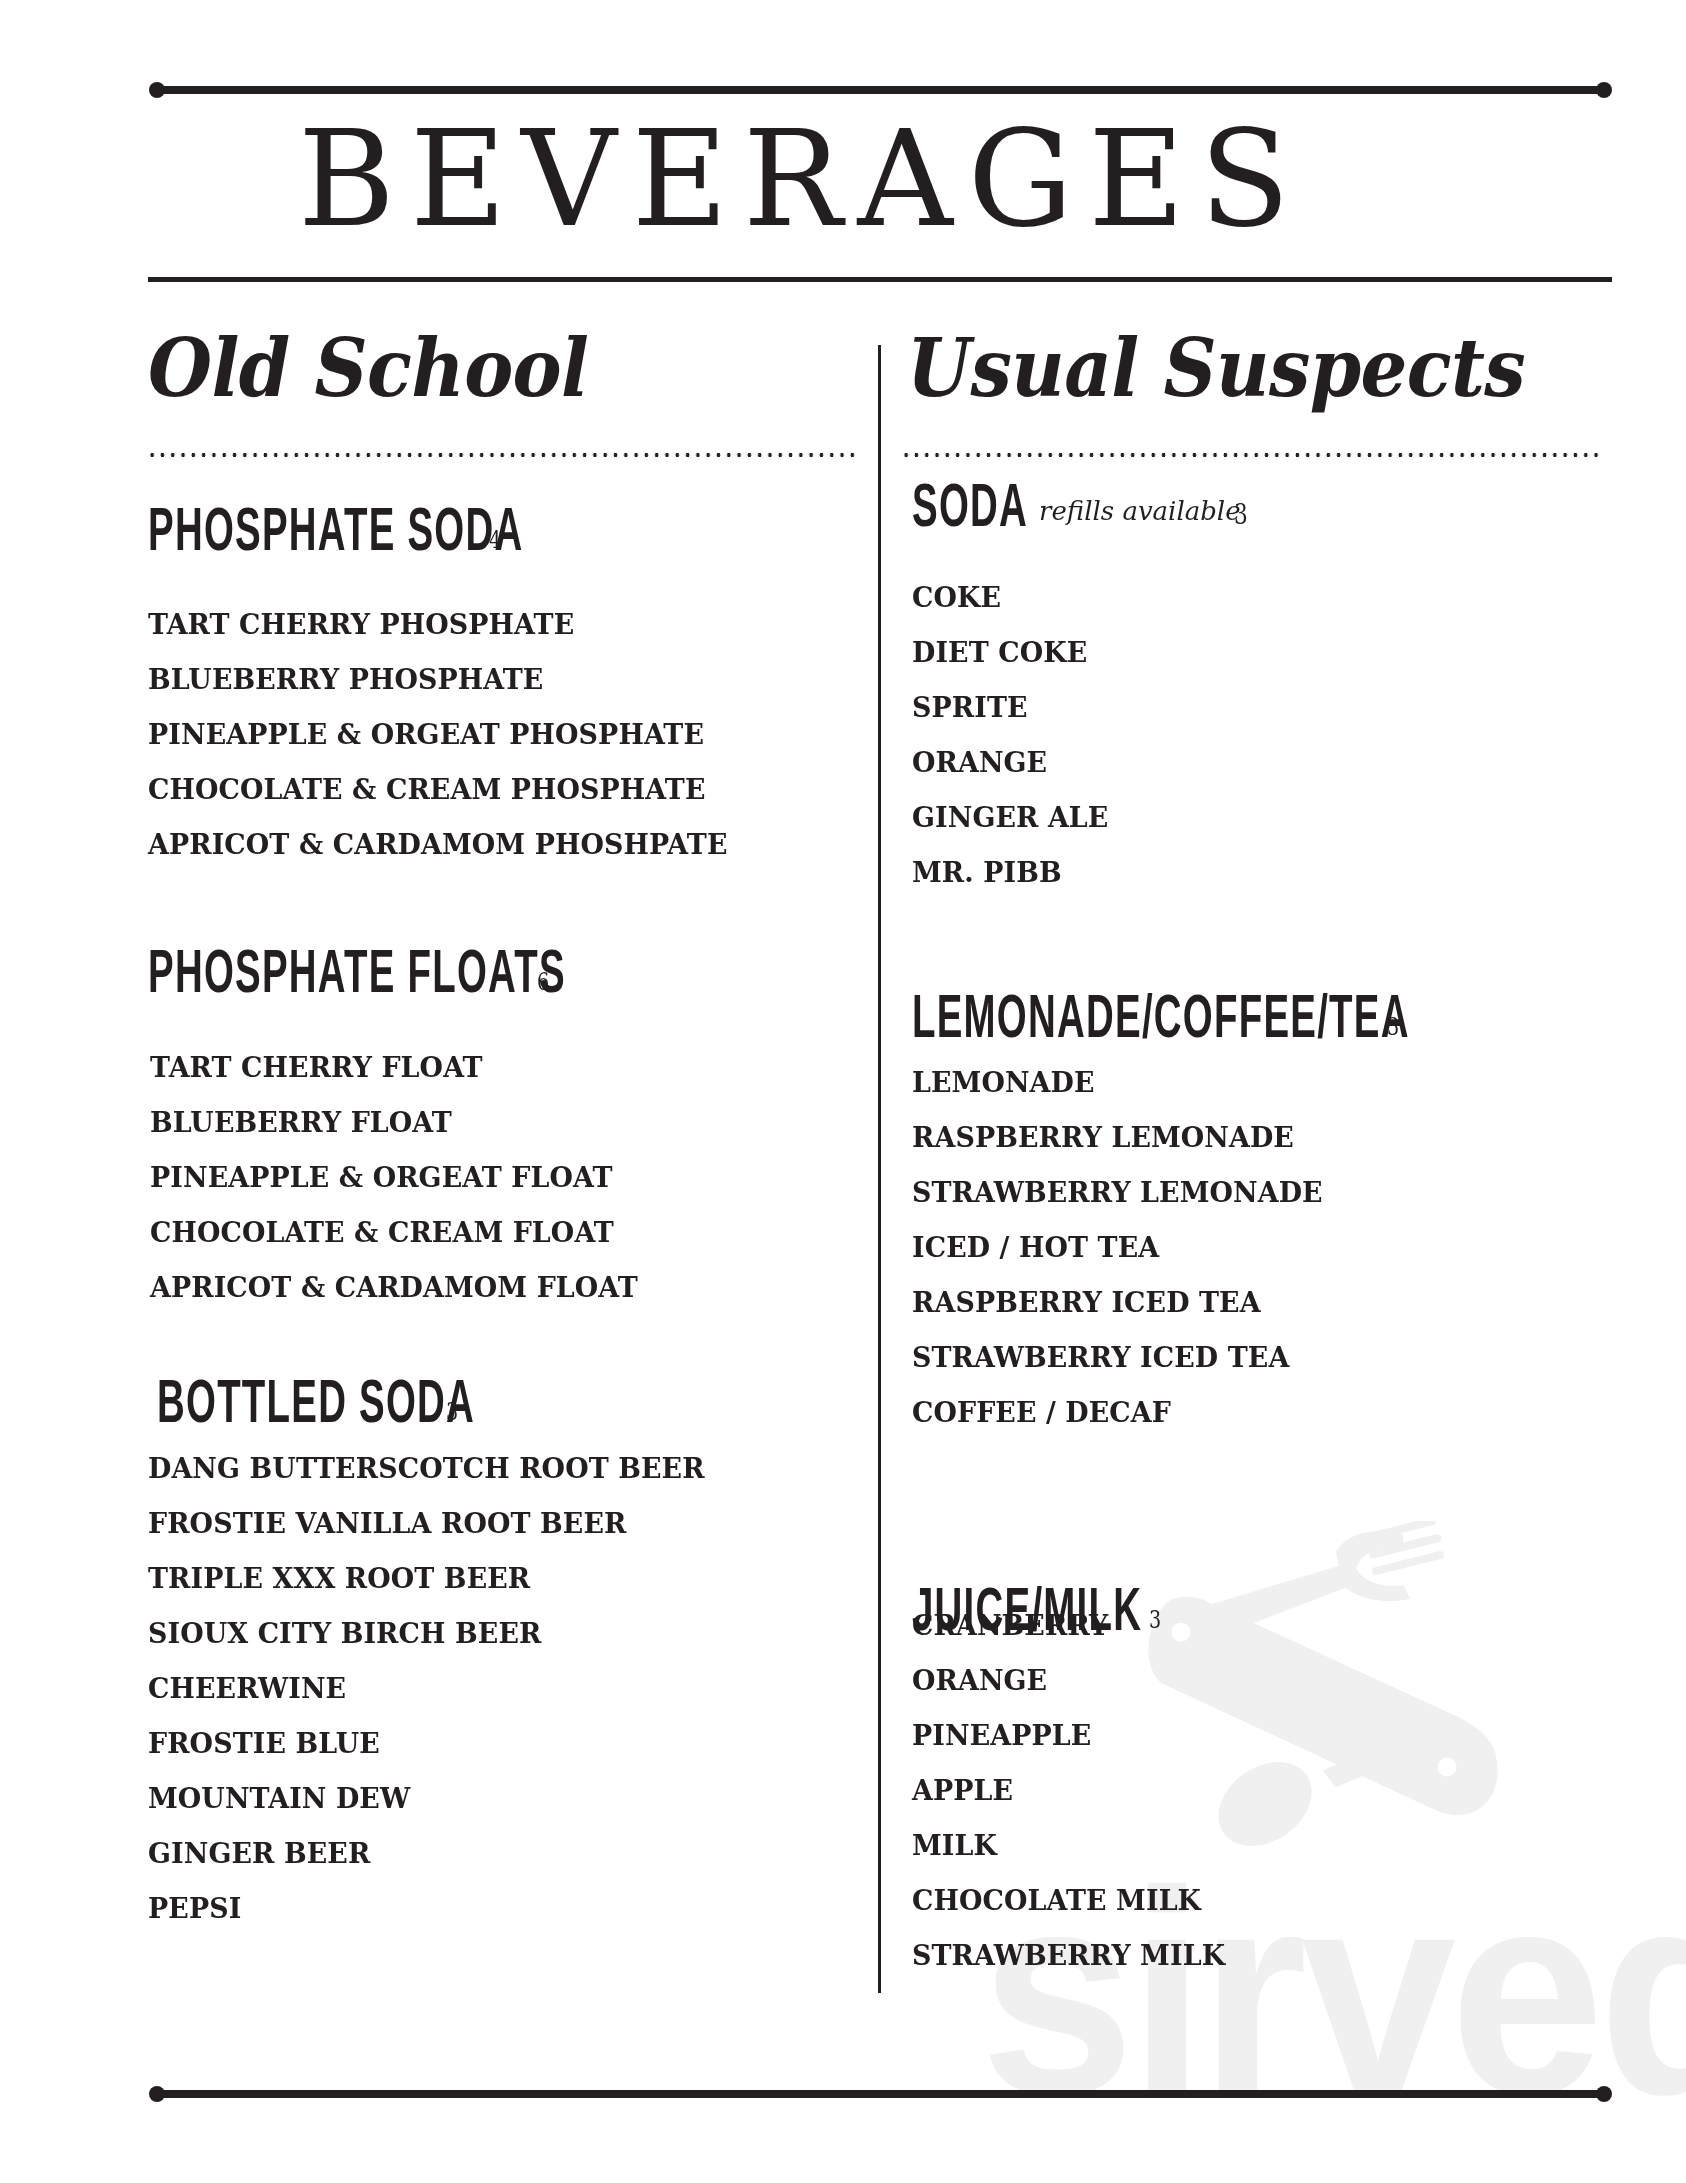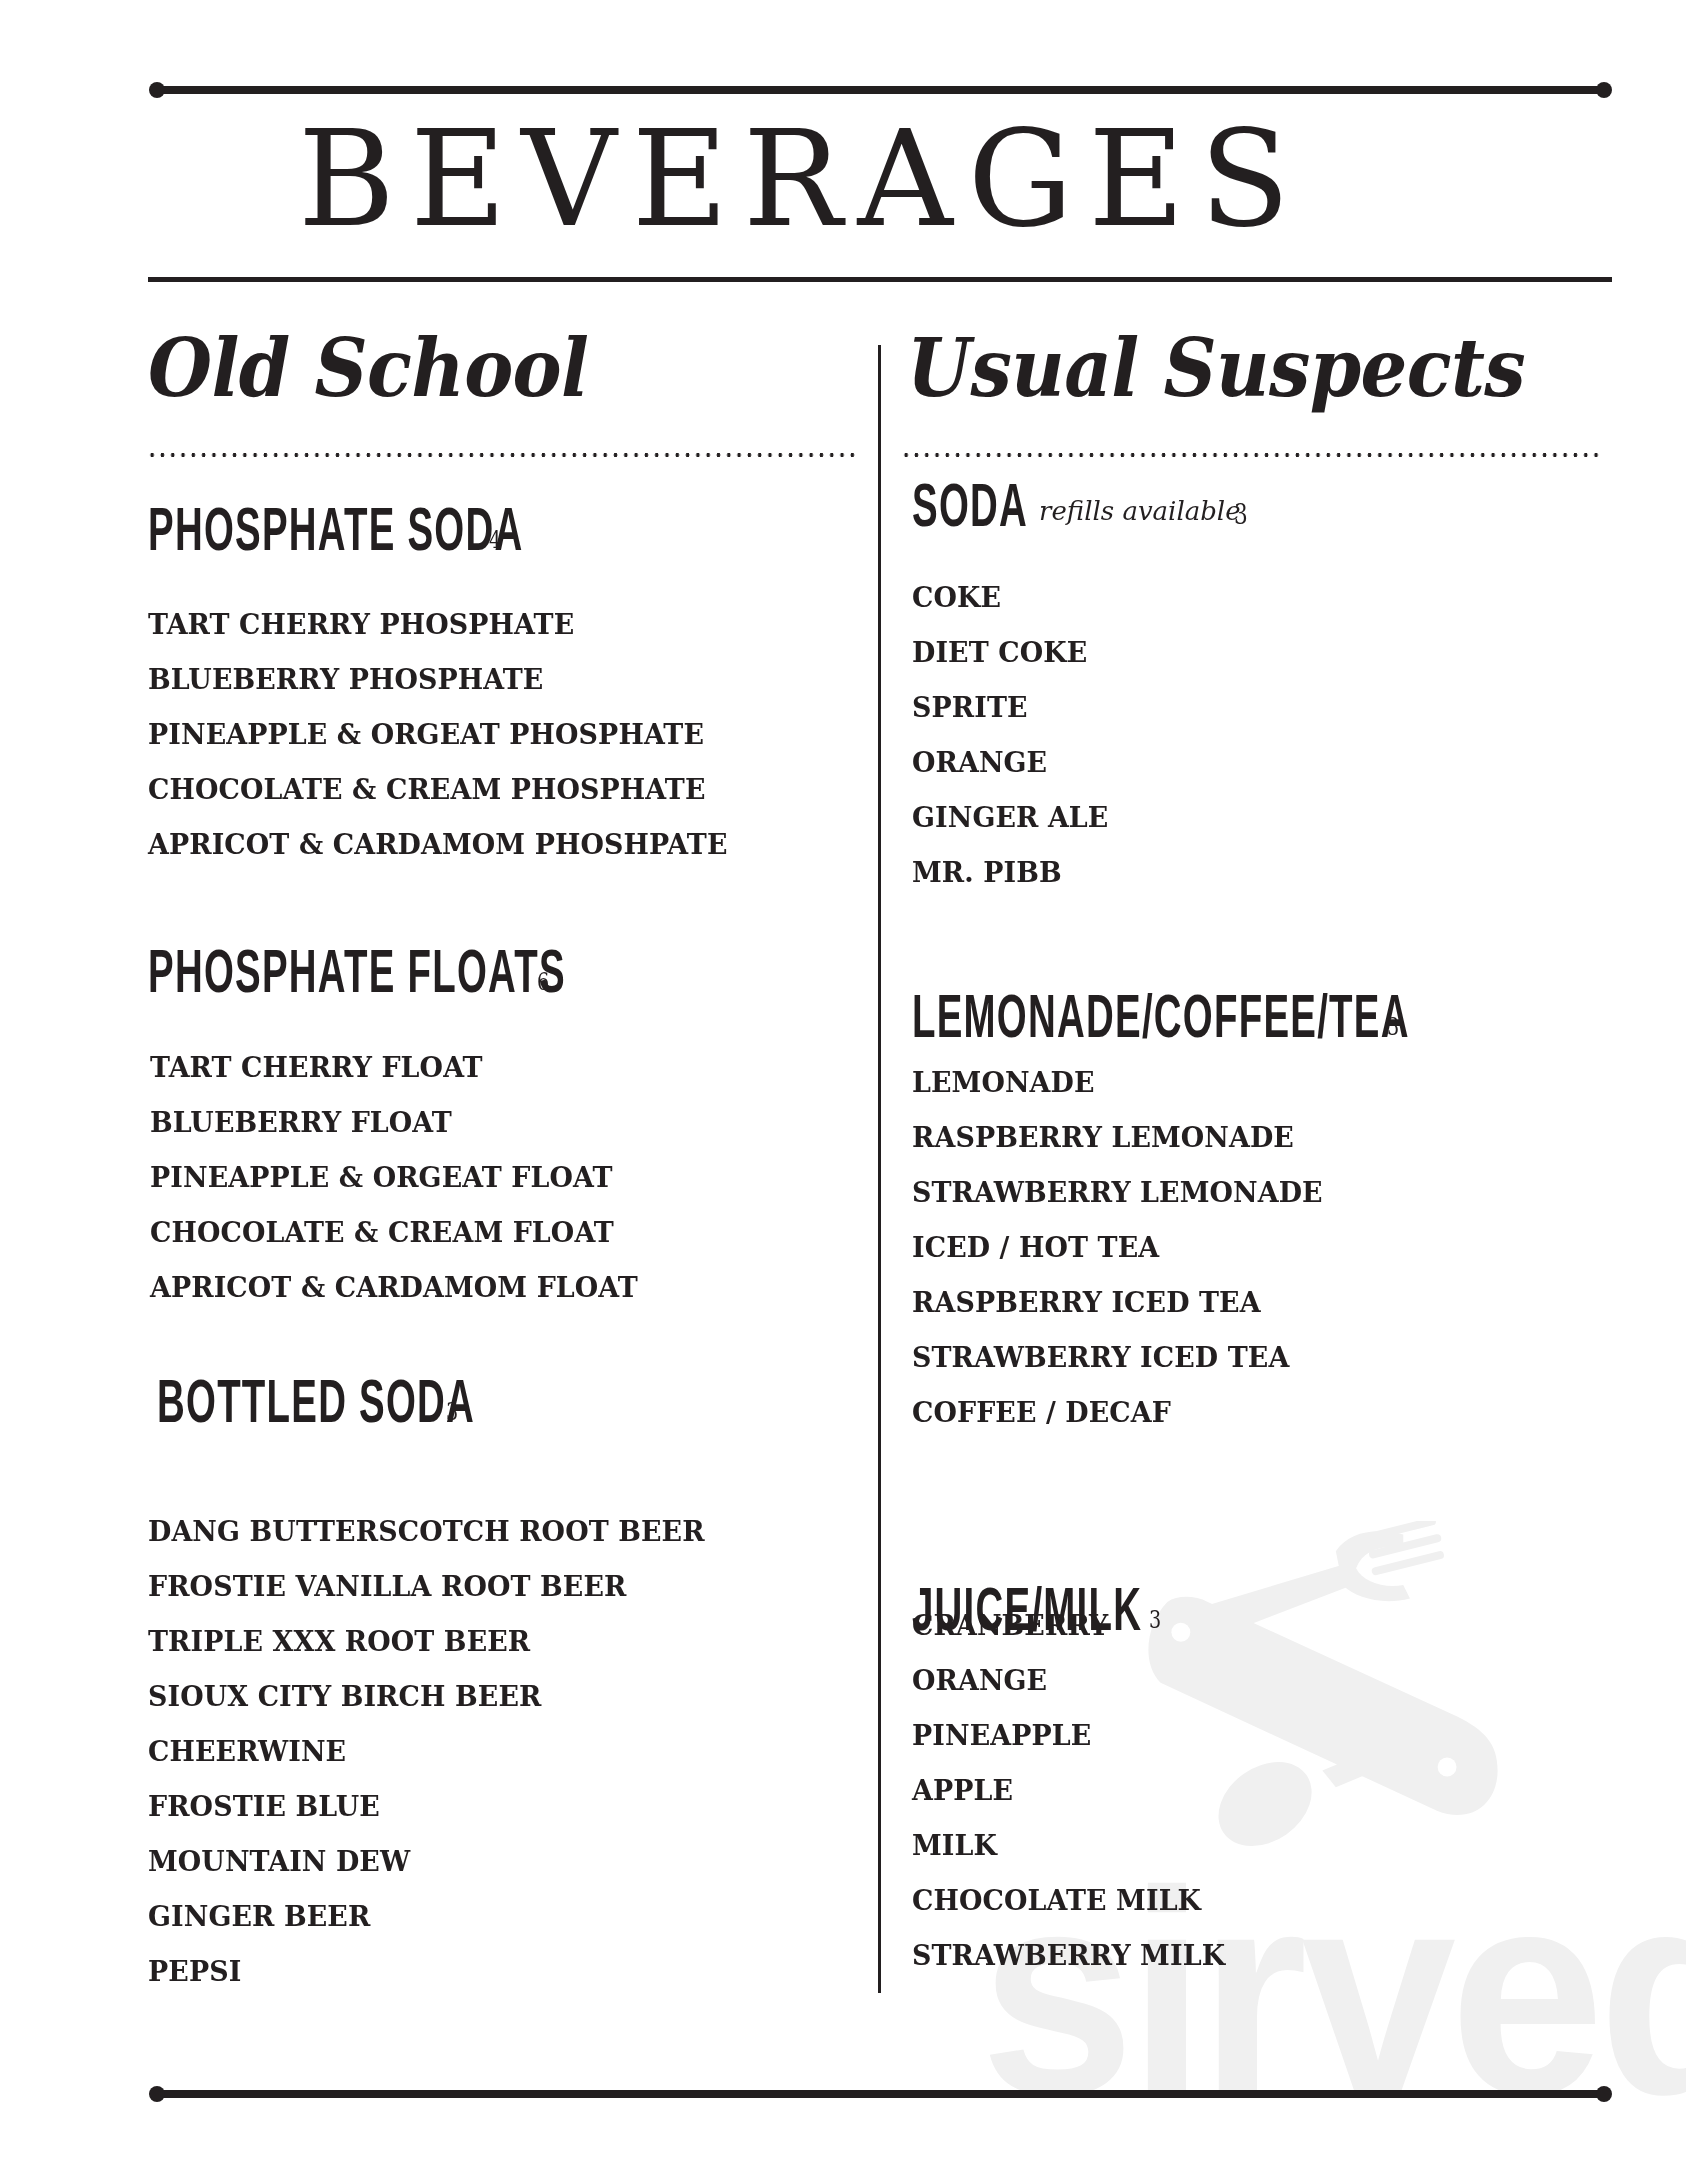--- a/index.html
+++ b/index.html
@@ -121,21 +121,21 @@
     <li>BLUEBERRY FLOAT</li>
     <li>PINEAPPLE &amp; ORGEAT FLOAT</li>
     <li>CHOCOLATE &amp; CREAM FLOAT</li>
     <li>APRICOT &amp; CARDAMOM FLOAT</li>
   </ul>
 
   <div class="sec-heading" style="left:148px; top:1370px;margin-left:9px;">
     <span class="name">BOTTLED SODA</span>
     <span class="price" style="left:289px; top:30px;">3</span>
   </div>
-  <ul class="items" style="left:148px; top:1518px;">
+  <ul class="items" style="left:148px; top:1455px;">
     <li>DANG BUTTERSCOTCH ROOT BEER</li>
     <li>FROSTIE VANILLA ROOT BEER</li>
     <li>TRIPLE XXX ROOT BEER</li>
     <li>SIOUX CITY BIRCH BEER</li>
     <li>CHEERWINE</li>
     <li>FROSTIE BLUE</li>
     <li>MOUNTAIN DEW</li>
     <li>GINGER BEER</li>
     <li>PEPSI</li>
   </ul>

